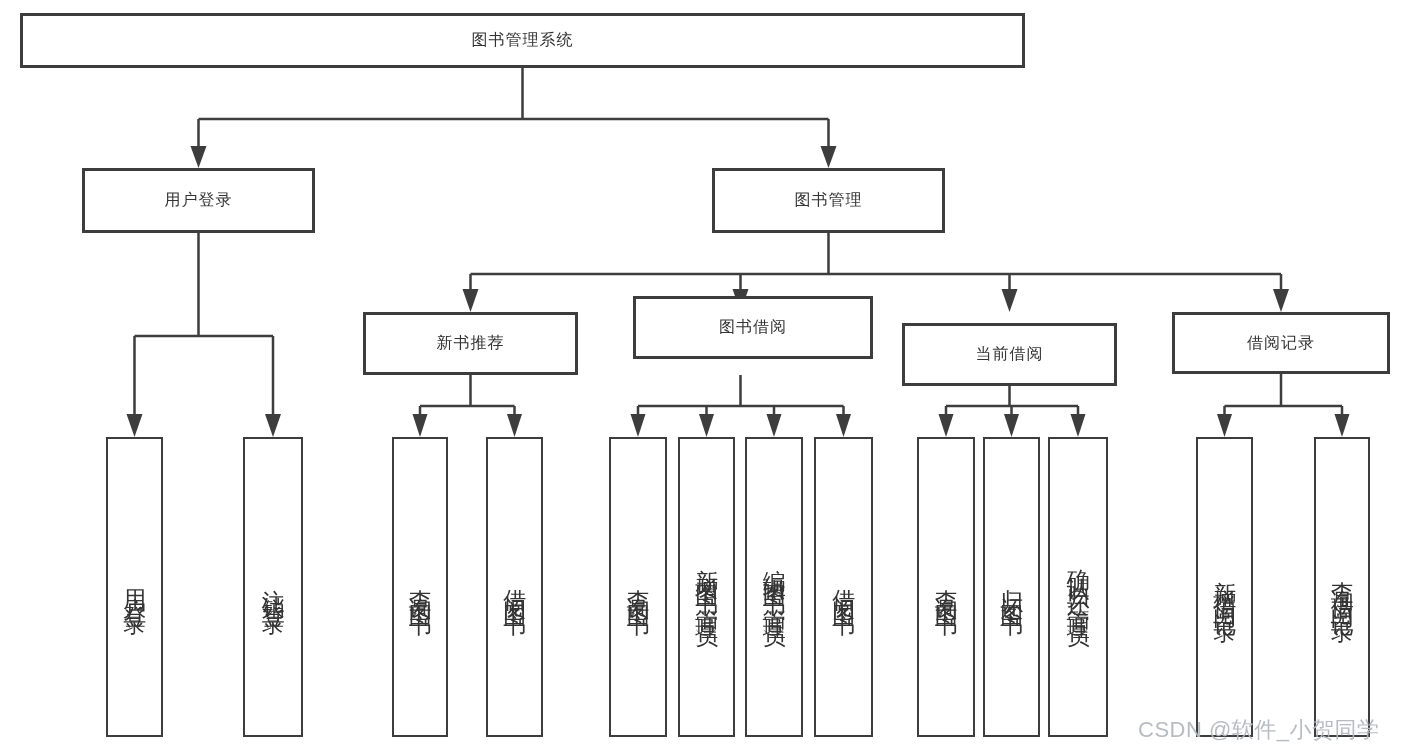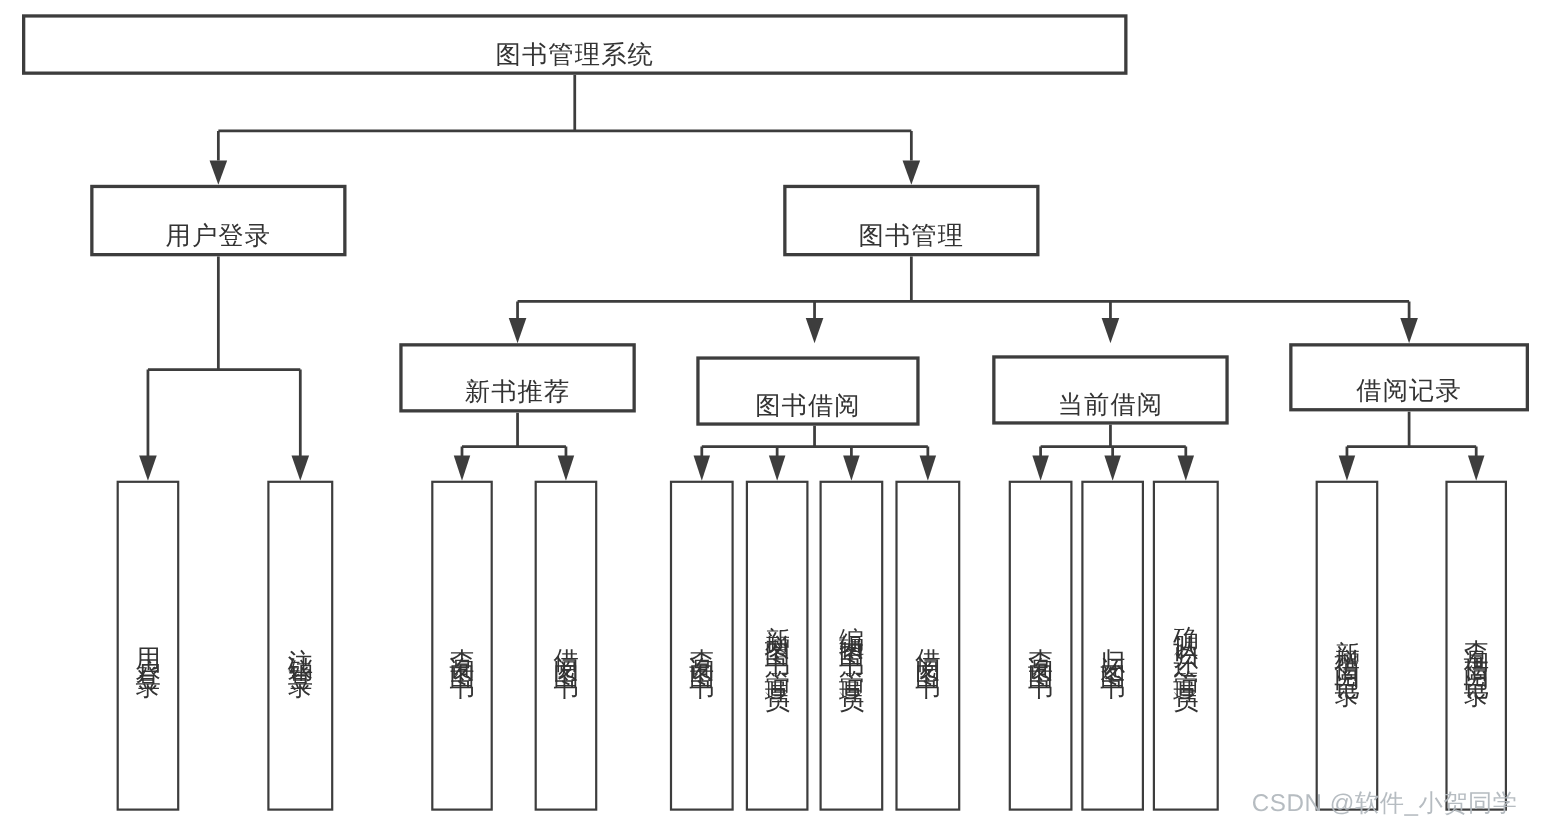--- a/index.html
+++ b/index.html
@@ -17,22 +17,22 @@
   .connectors {
     position: absolute; left: 0; top: 0;
     width: 1405px; height: 747px;
     pointer-events: none;
   }
   .node {
     position: absolute;
     box-sizing: border-box;
     background: #ffffff;
     border: 3px solid #3d3d3d;
-    display: flex; align-items: flex-end; justify-content: center;
-    font-size: 23px; color: #333333;
+    display: flex; align-items: center; justify-content: center;
+    font-size: 16px; color: #333333;
     letter-spacing: 1px;
     z-index: 2;
   }
   .leaf {
     position: absolute;
     top: 437px; height: 300px;
     box-sizing: border-box;
     background: #ffffff;
     border: 2.5px solid #3d3d3d;
     display: flex; align-items: center; justify-content: center;
@@ -45,21 +45,21 @@
     font-size: 23px;
     letter-spacing: 8px;
     line-height: 1.1;
     color: #333333;
   }
   
   .n-root     { left: 20px;   top: 13px;  width: 1005px; height: 55px; }
   .n-login    { left: 82px;   top: 168px; width: 233px;  height: 65px; }
   .n-mgmt     { left: 712px;  top: 168px; width: 233px;  height: 65px; }
   .n-rec      { left: 363px;  top: 312px; width: 215px;  height: 63px; }
-  .n-borrow   { left: 633px;  top: 324px; width: 203px;  height: 63px; }
+  .n-borrow   { left: 633px;  top: 296px; width: 240px;  height: 63px; }
   .n-current  { left: 902px;  top: 323px; width: 215px;  height: 63px; }
   .n-records  { left: 1172px; top: 312px; width: 218px;  height: 62px; }
   
   .l-a1 { left: 106px;  width: 57px; }
   .l-a2 { left: 243px;  width: 60px; }
   .l-b1 { left: 392px;  width: 56px; }
   .l-b2 { left: 486px;  width: 57px; }
   .l-c1 { left: 609px;  width: 58px; }
   .l-c2 { left: 678px;  width: 57px; }
   .l-c3 { left: 745px;  width: 58px; }

